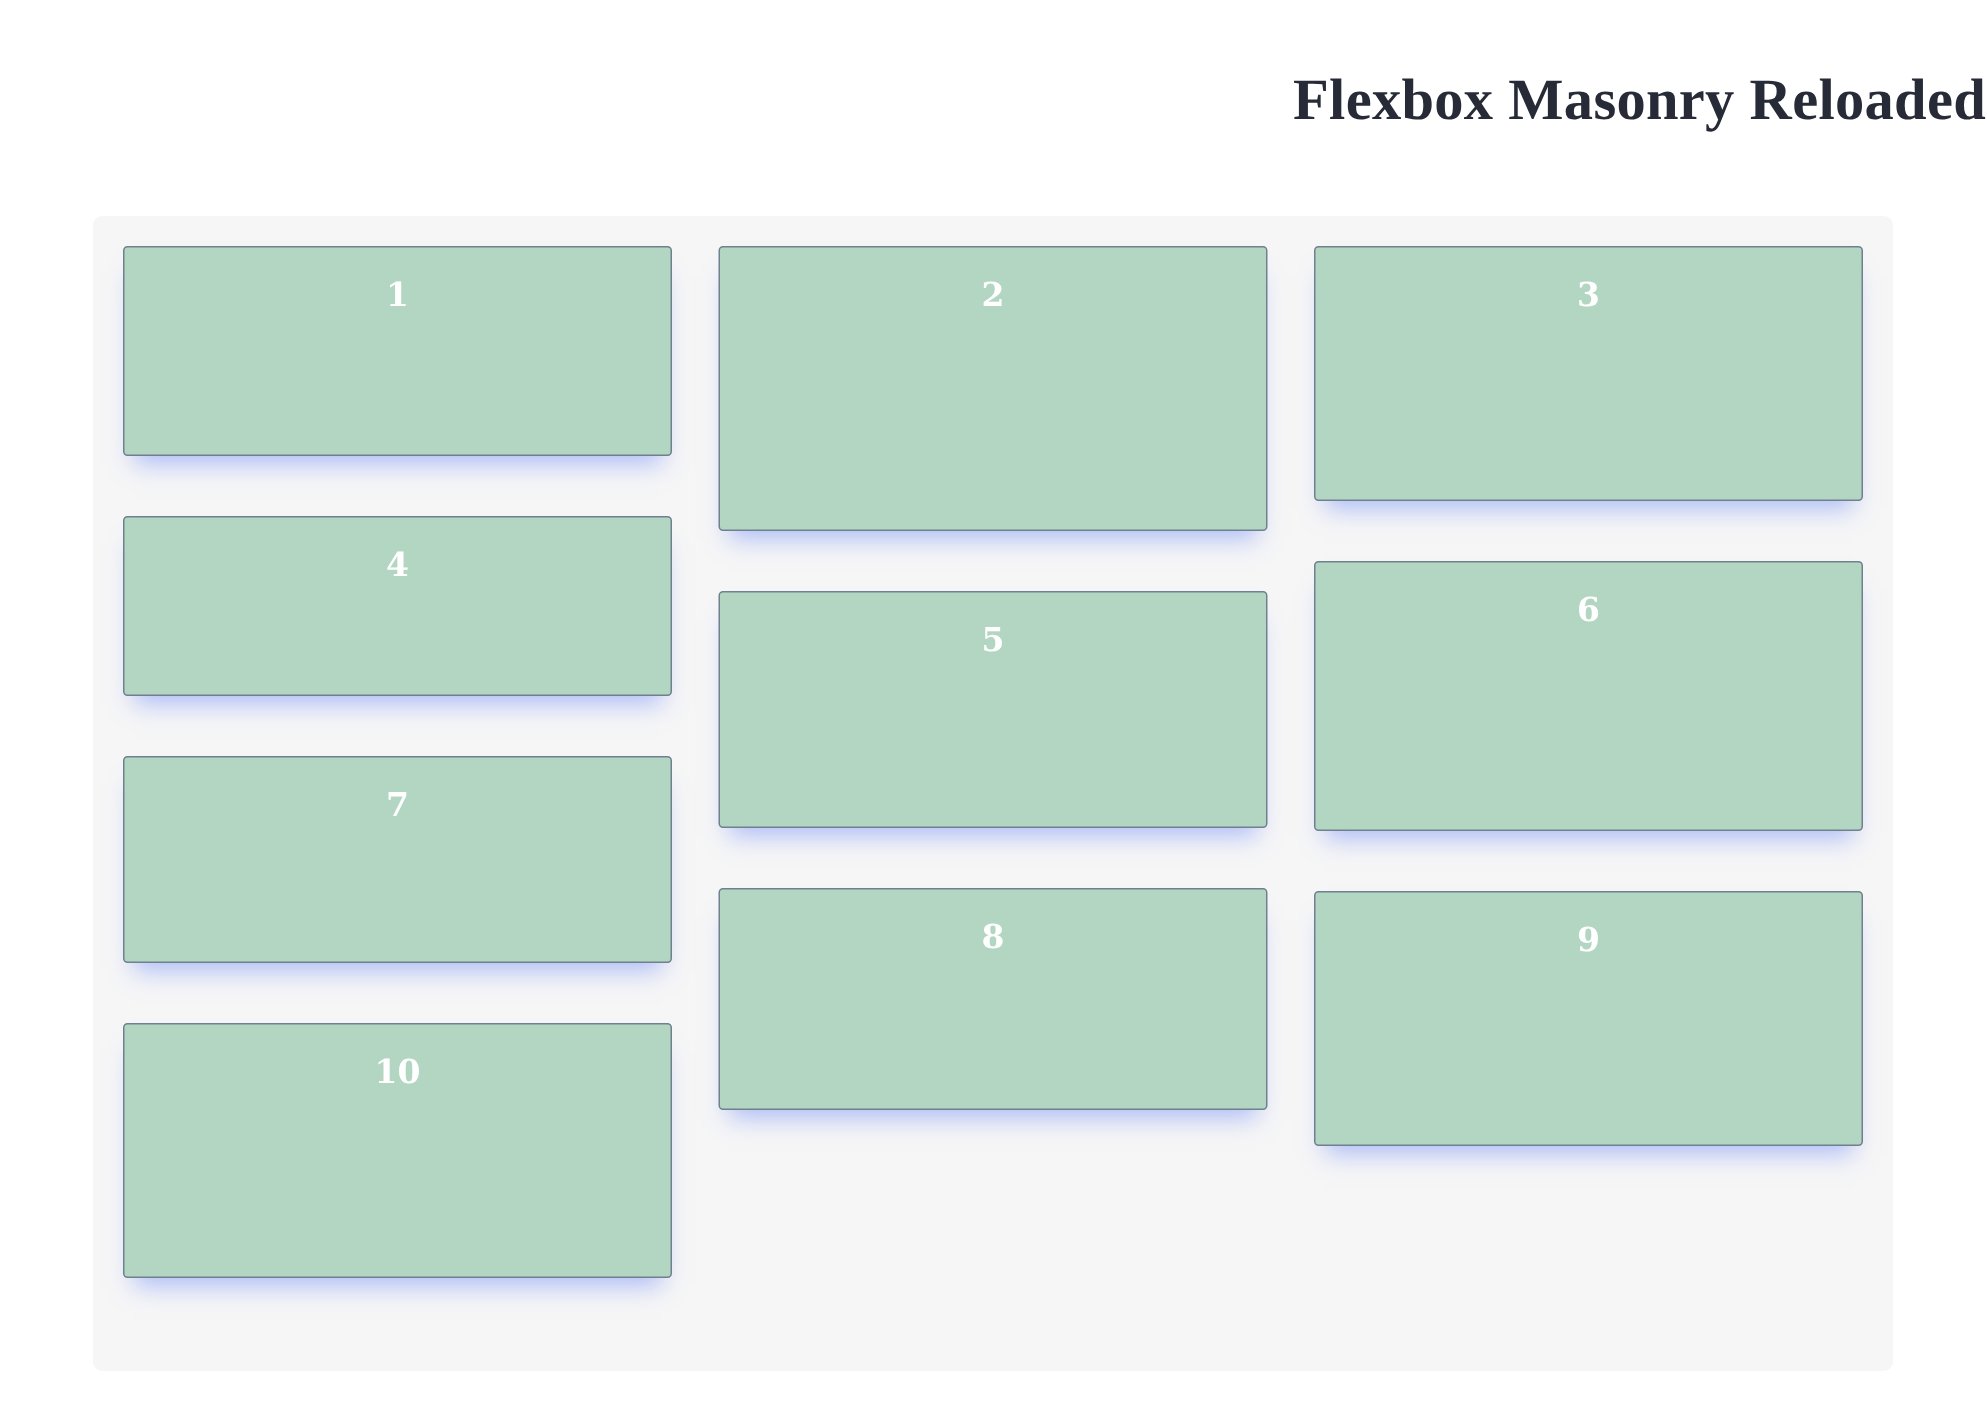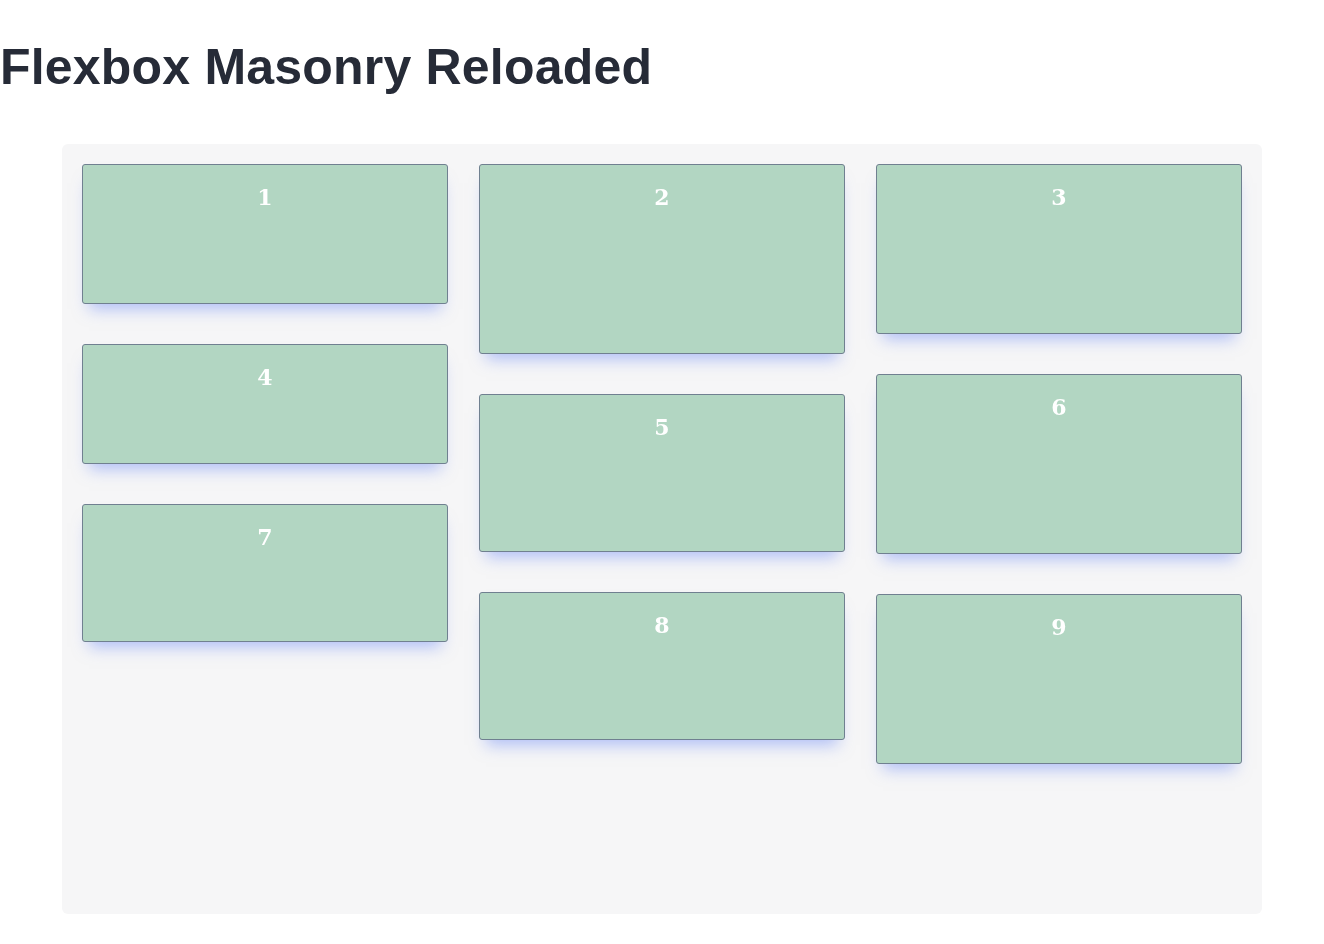--- a/index.html
+++ b/index.html
@@ -15,24 +15,24 @@
   html, body {
     margin: 0;
     padding: 0;
     background: var(--page-bg);
     width: 1324px;
     min-height: 944px;
     font-family: "DejaVu Serif", serif;
   }
   .page-title {
     margin: 44px 0 0 0;
-    text-align: left;
-    font-family: Liberation Sans, sans-serif;
+    text-align: right;
+    font-family: Liberation Serif, serif;
     font-weight: bold;
-    font-size: 50px;
+    font-size: 39px;
     line-height: 46px;
     letter-spacing: 0.2px;
     color: var(--title-text);
   }
   .masonry-board {
     width: 1200px;
     height: 770px;
     margin: 54px auto 30px auto;
     background: var(--board-bg);
     border-radius: 6px;
@@ -83,20 +83,23 @@
   <div class="masonry-column">
     <div class="card h140">
       <span class="card-number">1</span>
     </div>
     <div class="card h120">
       <span class="card-number">4</span>
     </div>
     <div class="card h138">
       <span class="card-number">7</span>
     </div>
+    <div class="card h170">
+      <span class="card-number">10</span>
+    </div>
   </div>
 
   <div class="masonry-column">
     <div class="card h190">
       <span class="card-number">2</span>
     </div>
     <div class="card h158">
       <span class="card-number">5</span>
     </div>
     <div class="card h148">

